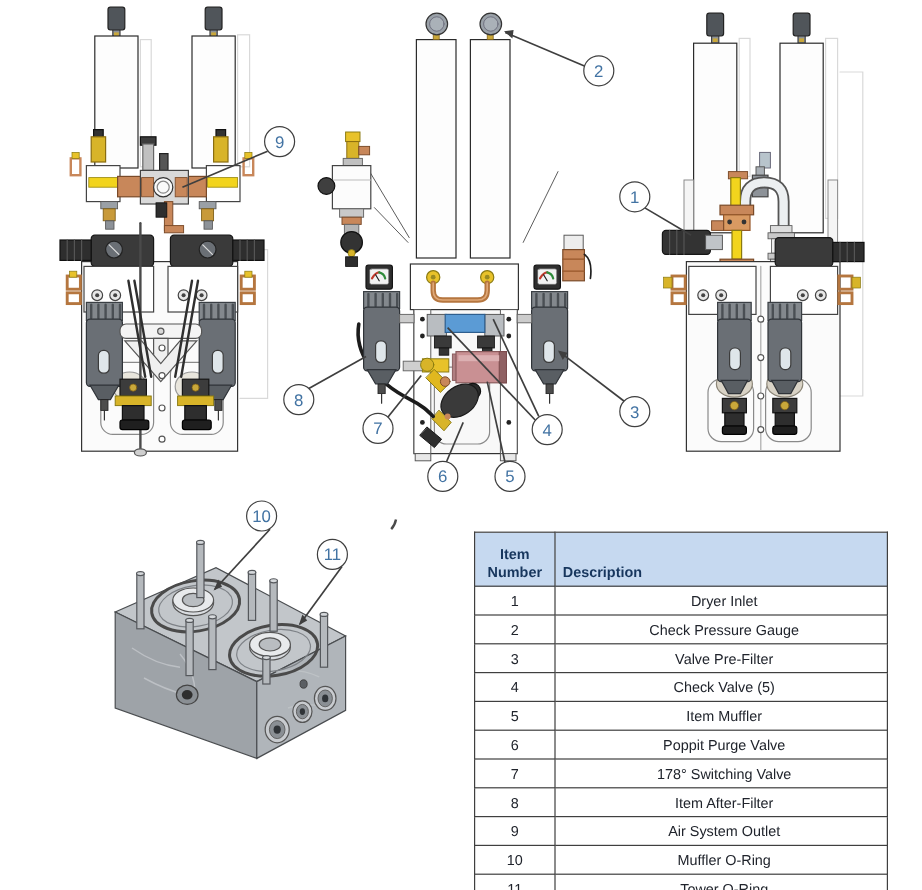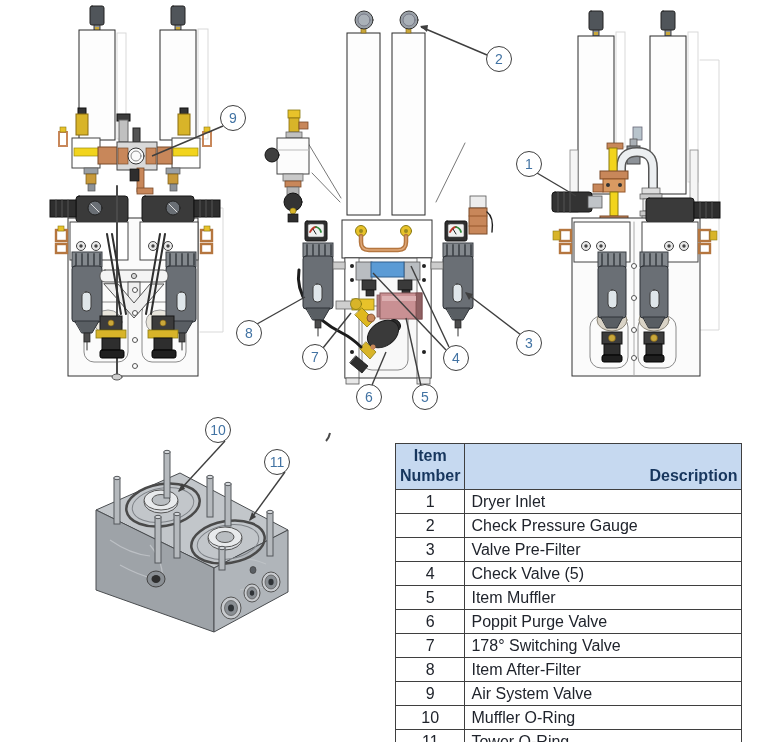--- a/index.html
+++ b/index.html
@@ -4,28 +4,28 @@
 <style>
   html,body{margin:0;padding:0;background:#ffffff;}
   .page{position:relative;width:768px;height:742px;background:#ffffff;overflow:hidden;
         font-family:"Liberation Sans",sans-serif;}
   .drawing-svg{position:absolute;left:0;top:0;}
   .callout{position:absolute;width:26px;height:26px;border-radius:50%;background:#ffffff;
            border:1.6px solid #3f3f3f;color:#4273a3;font-size:14px;line-height:24px;
            text-align:center;z-index:6;box-sizing:border-box;}
   .parts-table{position:absolute;left:395px;top:443px;border-collapse:collapse;z-index:5;
                border:1.5px solid #3f3f3f;background:#fff;}
-  .parts-table th,.parts-table td{border:1px solid #3f3f3f;font-size:16px;}
+  .parts-table th,.parts-table td{border:1px solid #3f3f3f;font-size:12px;}
   .parts-table th{background:#c6d9f0;color:#17365d;font-weight:bold;height:39px;
                   vertical-align:bottom;padding:2px 4px 3px 4px;line-height:1.25;}
   th.col-item{width:58px;text-align:center;}
-  th.col-desc{width:266px;text-align:right;padding-left:6px;}
+  th.col-desc{width:266px;text-align:left;padding-left:6px;}
   .parts-table td{height:21px;color:#20242c;}
   td.c-item{text-align:center;}
-  td.c-desc{text-align:left;padding-left:6px;}
+  td.c-desc{text-align:center;padding-left:6px;}
 </style>
 </head>
 <body>
 
 <div class="page">
 
 <svg class="drawing-svg" width="768" height="742" viewBox="0 0 768 742">
 
   <g stroke-linecap="round">
 
@@ -599,21 +599,21 @@
     <tr>
           <td class="c-item">7</td>
           <td class="c-desc">178° Switching Valve</td>
         </tr>
     <tr>
           <td class="c-item">8</td>
           <td class="c-desc">Item After-Filter</td>
         </tr>
     <tr>
           <td class="c-item">9</td>
-          <td class="c-desc">Air System Valve</td>
+          <td class="c-desc">Air System Outlet</td>
         </tr>
     <tr>
           <td class="c-item">10</td>
           <td class="c-desc">Muffler O-Ring</td>
         </tr>
     <tr>
           <td class="c-item">11</td>
           <td class="c-desc">Tower O-Ring</td>
         </tr>
   </tbody>

